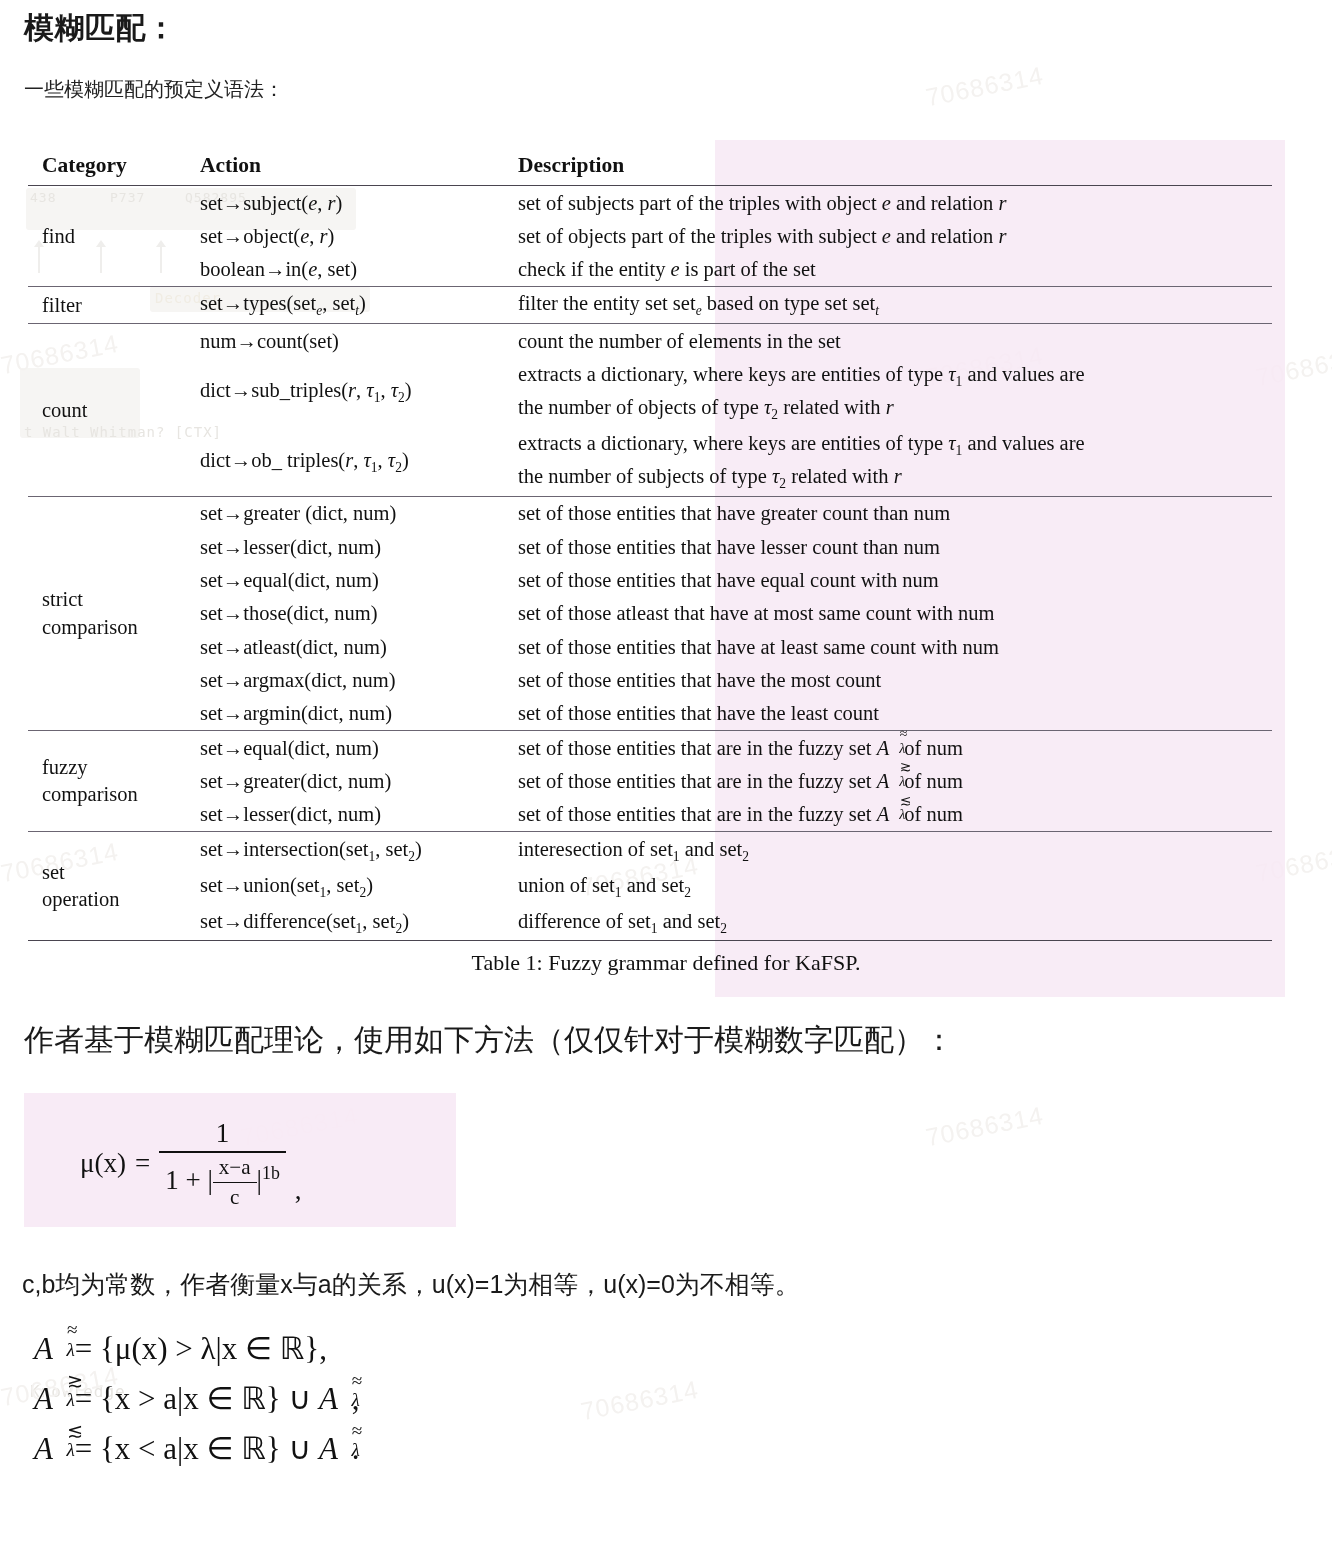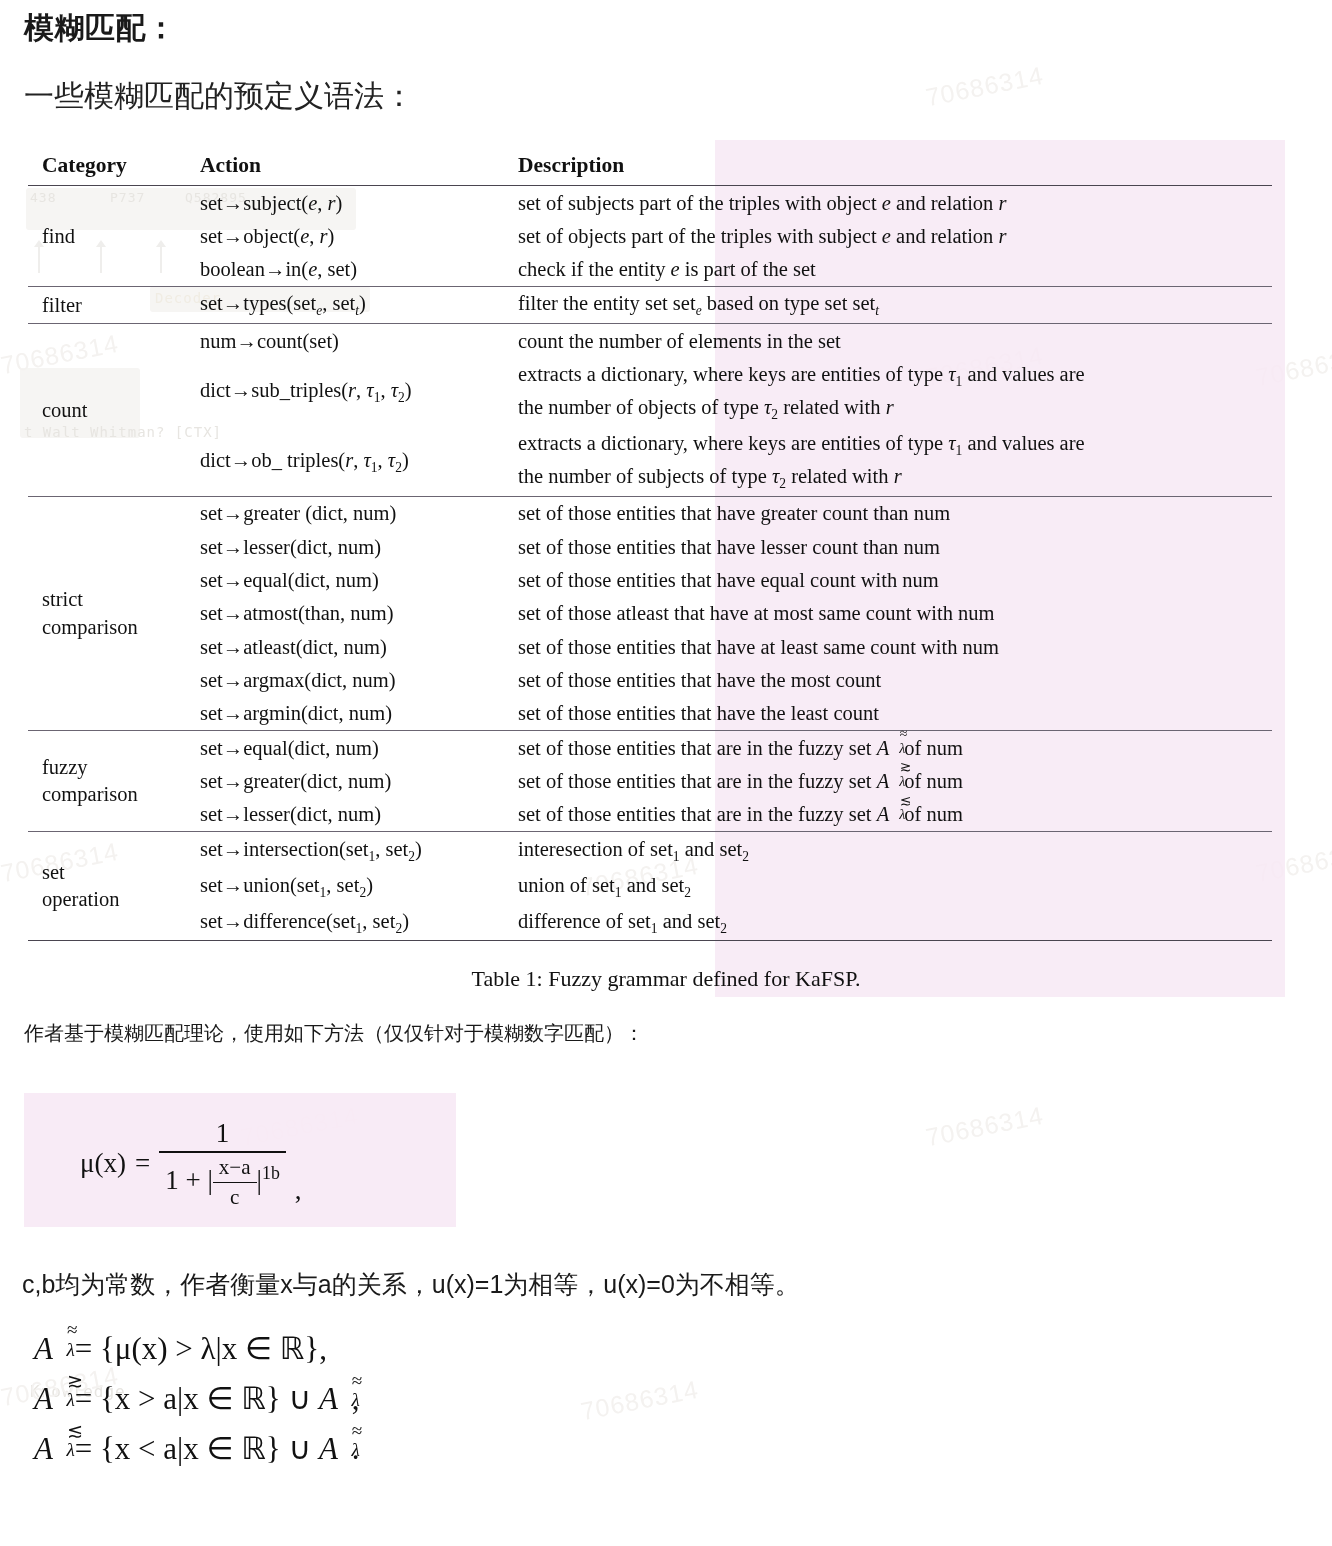--- a/index.html
+++ b/index.html
@@ -59,21 +59,21 @@
     position: absolute;
     left: 24px; top: 8px;
     font-size: 30px;
     font-weight: bold;
     color: #1a1a1a;
     letter-spacing: 0.5px;
   }
   .p-intro {
     position: absolute;
     left: 24px; top: 76px;
-    font-size: 30px;
+    font-size: 20px;
     color: #222;
   }
 
   
   .highlight-band {
     position: absolute;
     left: 715px; top: 140px;
     width: 570px; height: 857px;
     background: #f7e9f5;
     opacity: 0.85;
@@ -145,27 +145,26 @@
 
   .caption {
     position: absolute;
     left: 0; top: 950px;
     width: 1332px;
     text-align: center;
     font-family: "Liberation Serif", serif;
     font-size: 22px;
     color: #111;
     z-index: 2;
-    margin-top: 16px;
   }
 
   .p-method {
     position: absolute;
     left: 24px; top: 1020px;
-    font-size: 20px;
+    font-size: 30px;
     color: #1a1a1a;
     z-index: 2;
   }
 
   
   .formula-box {
     position: absolute;
     left: 24px; top: 1093px;
     width: 432px; height: 134px;
     background: #f7e9f5;
@@ -324,21 +323,21 @@
         </tr>
         <tr>
           <td class="col-act">set→lesser(dict, num)</td>
           <td class="col-desc">set of those entities that have lesser count than num</td>
         </tr>
         <tr>
           <td class="col-act">set→equal(dict, num)</td>
           <td class="col-desc">set of those entities that have equal count with num</td>
         </tr>
         <tr>
-          <td class="col-act">set→atmost(than, num)</td>
+          <td class="col-act">set→those(dict, num)</td>
           <td class="col-desc">set of those atleast that have at most same count with num</td>
         </tr>
         <tr>
           <td class="col-act">set→atleast(dict, num)</td>
           <td class="col-desc">set of those entities that have at least same count with num</td>
         </tr>
         <tr>
           <td class="col-act">set→argmax(dict, num)</td>
           <td class="col-desc">set of those entities that have the most count</td>
         </tr>

